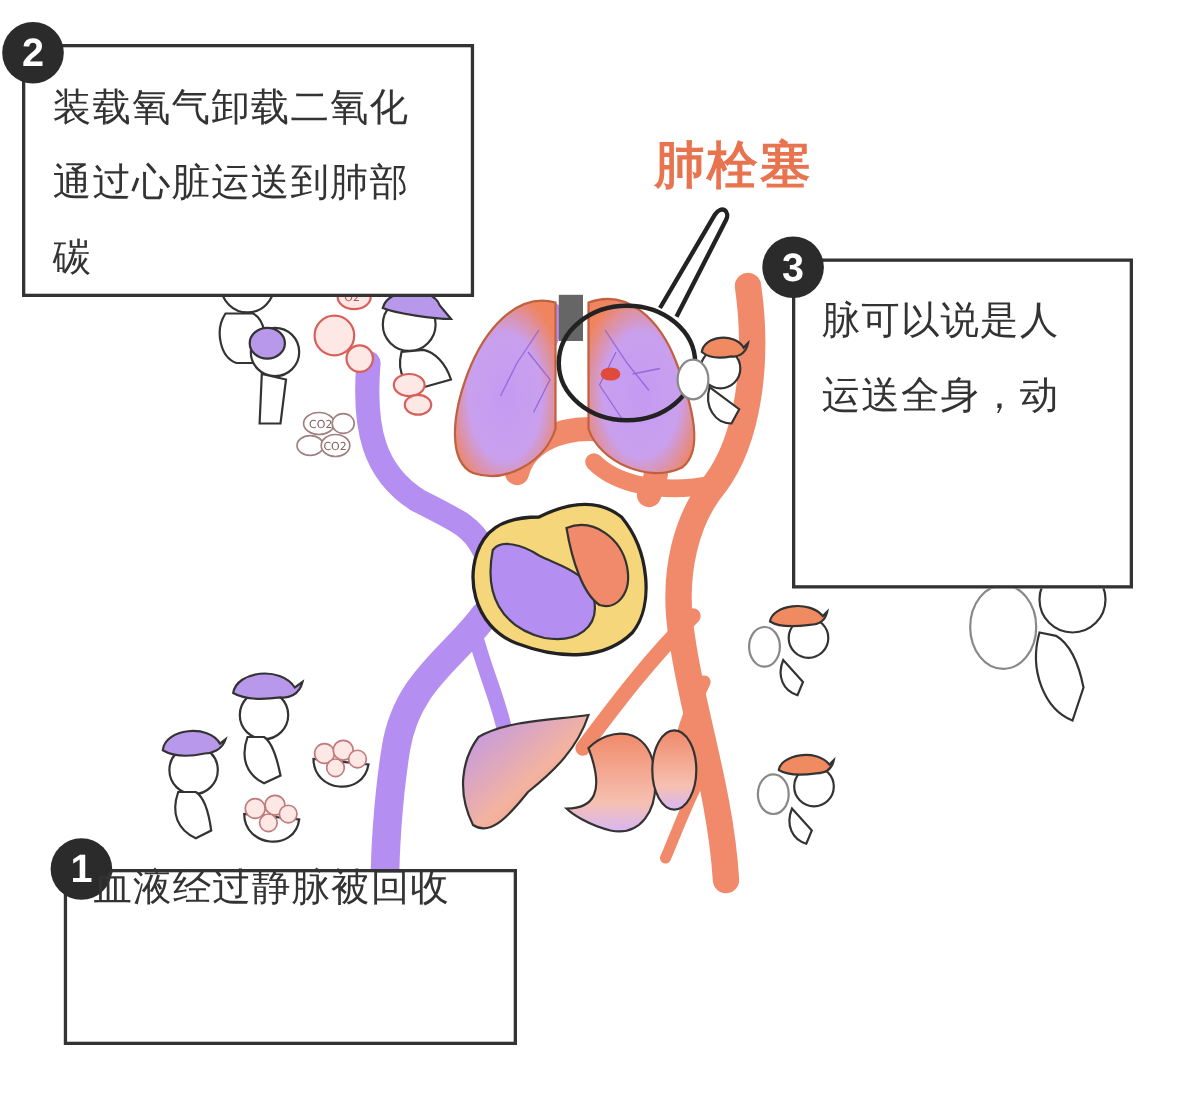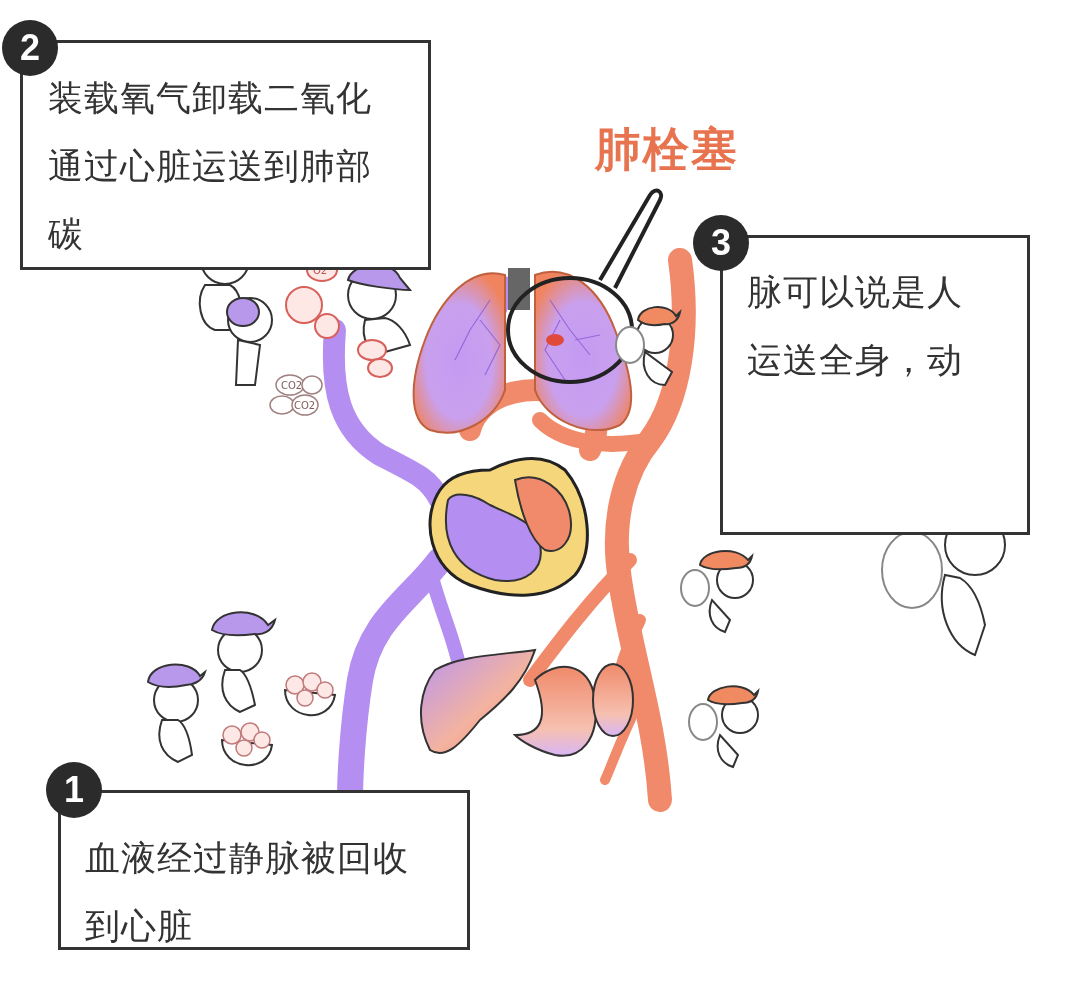--- a/index.html
+++ b/index.html
@@ -179,18 +179,17 @@
 
   <div class="step-box" style="left:720px; top:235px; width:310px; height:300px;"></div>
   <div class="badge" style="left:693px; top:215px;">3</div>
   <div class="step-text" style="left:747px; top:258px;">
     <div>脉可以说是人</div>
     <div>运送全身，动</div>
   </div>
 
   <div class="step-box" style="left:58px; top:790px; width:412px; height:160px;"></div>
   <div class="badge" style="left:46px; top:762px;">1</div>
-  <div class="step-text" style="left:85px; top:824px;">
+  <div class="step-text" style="left:85px; top:773px;">
     <div>血液经过静脉被回收</div>
-    <div>到心脏</div>
   </div>
 
 </div>
 
 </body></html>

